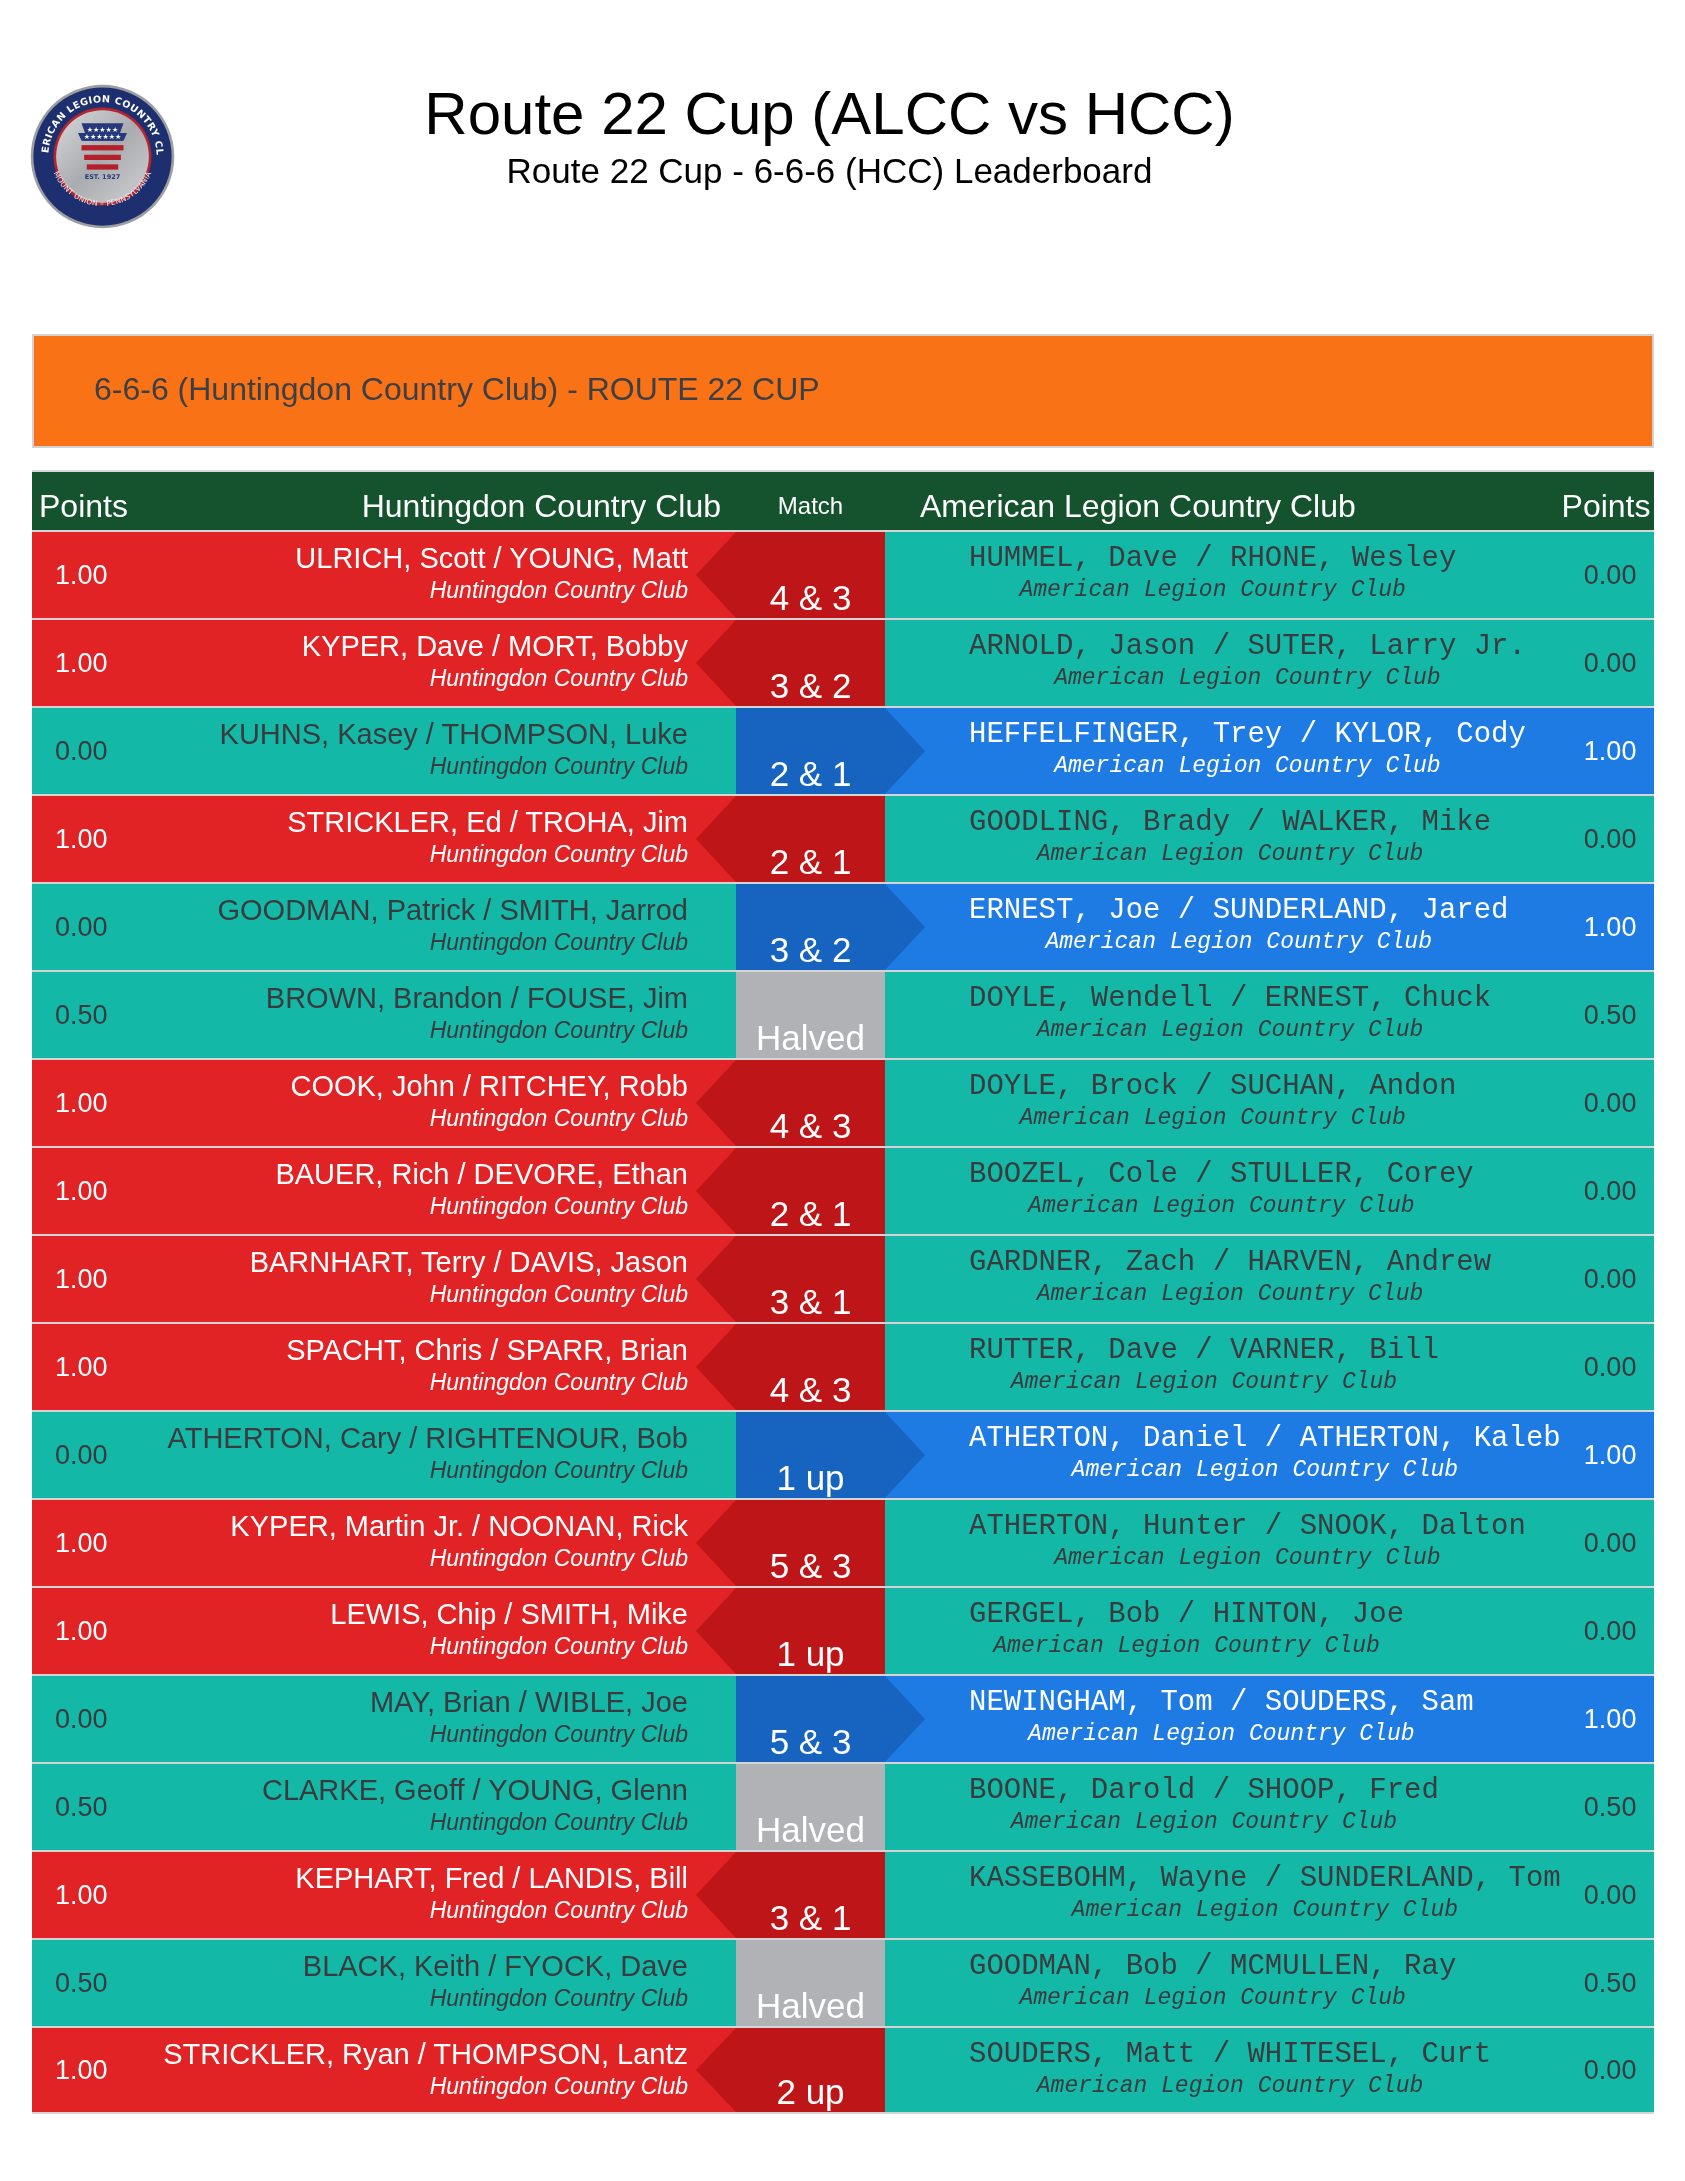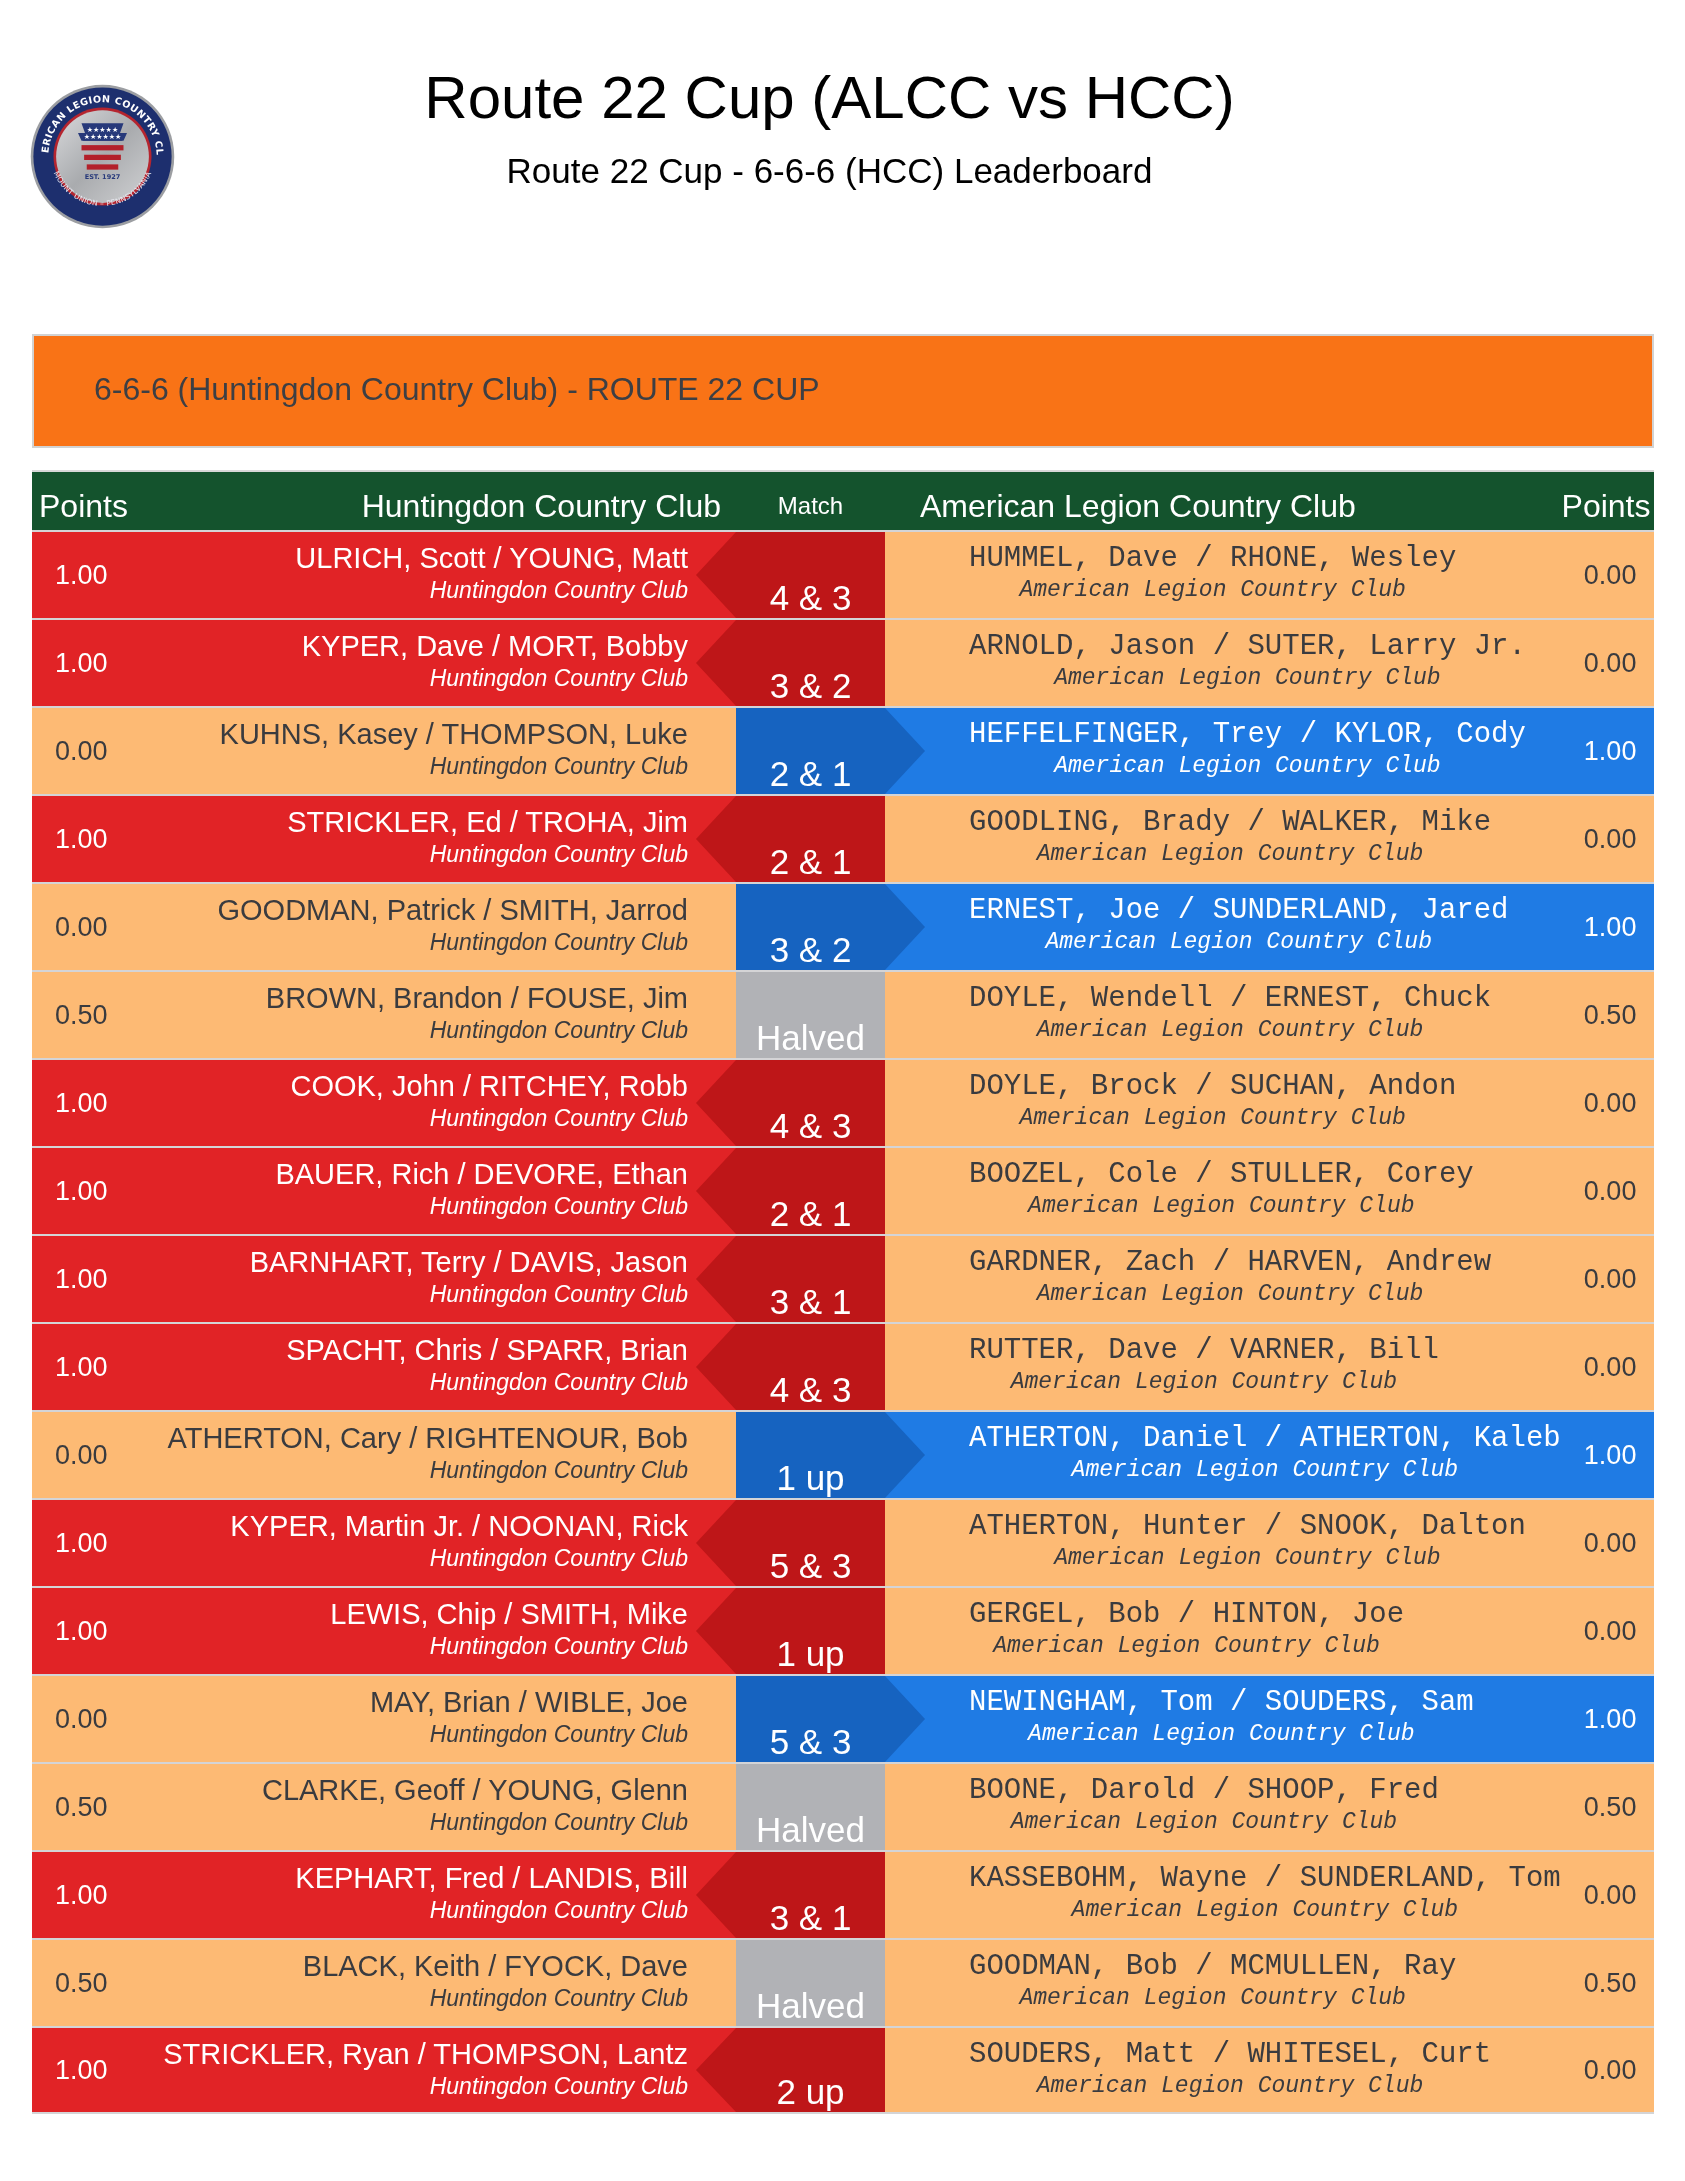--- a/index.html
+++ b/index.html
@@ -1,39 +1,39 @@
 <!DOCTYPE html>
 <html style="font-size:14px"><head>
   <meta charset="utf-8">
   <style>
     * { box-sizing: border-box; margin: 0; padding: 0; }
     html, body { width: 1685px; height: 2181px; background: #ffffff; overflow: hidden; }
     body { position: relative; font-family: "Liberation Sans", sans-serif; color: #3a3b3f; }
 
     .logo { position: absolute; left: 29px; top: 83px; width: 147px; height: 147px; }
 
-    .title { position: absolute; left: 0; top: 63px; width: 1659px; text-align: center;
+    .title { position: absolute; left: 0; top: 79px; width: 1659px; text-align: center;
              font-size: 60px; color: #000; letter-spacing: 0px; line-height: 70px; }
     .subtitle { position: absolute; left: 0; top: 149px; width: 1659px; text-align: center;
              font-size: 35px; color: #000; line-height: 44px; }
 
     .section-box { position: absolute; left: 32px; top: 334px; width: 1622px; height: 114px;
              border: 2.6px solid #d2d2d2; background: #f97316; }
     .section-title { position: absolute; left: 60px; top: 35px; font-size: 32px; color: #3d3f44; }
 
     .board { position: absolute; left: 32px; top: 470px; width: 1622px; }
     .head { position: relative; height: 60px; background: #14532d; border-top: 2.6px solid #d8d8d8; color: #fff; }
     .head span { position: absolute; top: 0; line-height: 68px; font-size: 32px; color: #fff; }
     .h-pts-l { left: 7px; }
     .h-team-l { right: 933px; }
     .h-match { left: 704px; width: 149px; text-align: center; font-size: 24px !important; }
     .h-team-r { left: 888px; }
     .h-pts-r { right: 3.5px; }
 
-    .row { position: relative; height: 88px; border-top: 2.6px solid #d4d4d6; background: #fdba74; }
+    .row { position: relative; height: 88px; border-top: 2.6px solid #d4d4d6; background: #14b8a6; }
     .row .left, .row .right, .row .mid { position: absolute; top: 0; bottom: 0; }
     .row .left { left: 0; width: 704px; }
     .row .mid { left: 704px; width: 149px; display: flex; align-items: flex-end; justify-content: center;
                 font-size: 35px; color: #fff; z-index: 2; }
     .row .right { left: 853px; right: 0; }
 
     .pts { position: absolute; top: 0; bottom: 0; display: flex; align-items: center; font-size: 27px; }
     .left .pts { left: 23px; }
     .right .pts { right: 17.6px; }
     .names { position: absolute; top: 8.8px; }

